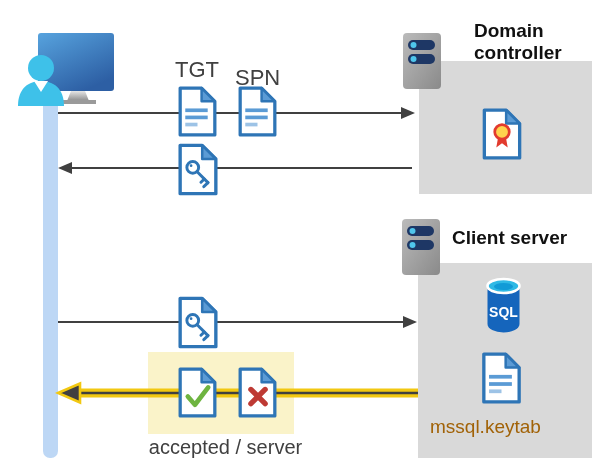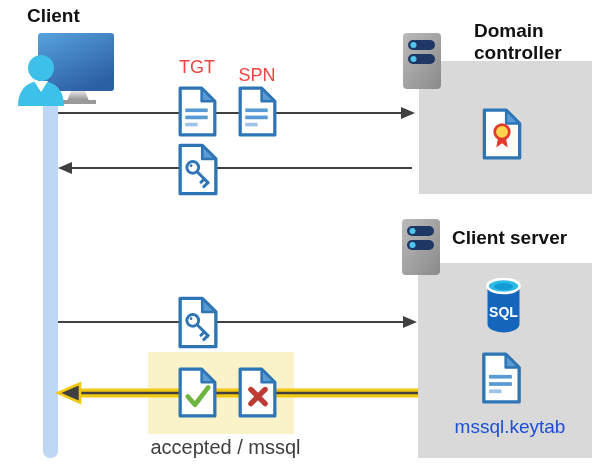--- a/index.html
+++ b/index.html
@@ -3,39 +3,38 @@
 <meta charset="utf-8">
 <style>
   html,body{margin:0;padding:0;background:#ffffff;}
   .canvas{
     position:relative;width:600px;height:468px;background:#ffffff;overflow:hidden;
     font-family:"Liberation Sans",sans-serif;
   }
   .abs{position:absolute;}
   .label{color:#1a1a1a;}
   .title{font-weight:bold;font-size:19px;line-height:22px;color:#111111;}
-  .flowlabel{font-size:18px;color:#ef4444;text-align:center;}
+  .flowlabel{font-size:22px;color:#404040;text-align:center;}
   .caption{font-size:20px;color:#404040;text-align:center;}
-  .keytab{font-size:19px;color:#1d4ed8;text-align:center;}
+  .keytab{font-size:19px;color:#a16207;text-align:left;}
   .panel{background:#D9D9D9;z-index:1;}
   .lifeline{background:#BDD7F5;border-radius:7px;z-index:2;}
   .hlbox{background:#FAF3C9;z-index:3;}
   .arrow{z-index:4;}
   .icon{z-index:5;}
   .txt{z-index:6;}
 </style>
 </head>
 <body>
 
 <div class="canvas">
 
   <div class="abs panel" style="left:419px;top:61px;width:173px;height:133px;"></div>
   <div class="abs panel" style="left:418px;top:263px;width:174px;height:195px;"></div>
 
-  <div class="abs label title txt" style="left:27px;top:5px;">Client</div>
 
   <svg class="abs icon" style="left:10px;top:28px;" width="110" height="78" viewBox="0 0 110 78">
     <defs>
       <linearGradient id="monGrad" x1="0" y1="0" x2="0.6" y2="1">
         <stop offset="0" stop-color="#57A3DE"></stop>
           <stop offset="1" stop-color="#2D5FA4"></stop>
       </linearGradient>
       <linearGradient id="standGrad" x1="0" y1="0" x2="0" y2="1">
         <stop offset="0" stop-color="#E6E6E6"></stop>
           <stop offset="1" stop-color="#8C8C8C"></stop>
@@ -167,15 +166,15 @@
   </svg>
   <svg class="abs icon" style="left:237px;top:366px;" width="41" height="53" viewBox="0 0 40 52">
     <path d="M3 3 H24 L37 16 V49 H3 Z" fill="#ffffff" stroke="#2E75B6" stroke-width="3.2" stroke-linejoin="round"></path>
     <path d="M24 3 V16 H37 Z" fill="#5B9BD5" stroke="#2E75B6" stroke-width="2.4" stroke-linejoin="round"></path>
     <g stroke="#BE3A34" stroke-width="5.2" stroke-linecap="round">
       <path d="M13.5 23 L27.5 37"></path>
       <path d="M27.5 23 L13.5 37"></path>
     </g>
   </svg>
 
-  <div class="abs caption txt" style="left:138px;top:436px;width:175px;">accepted / mssql</div>
+  <div class="abs caption txt" style="left:138px;top:436px;width:175px;">accepted / server</div>
 
 </div>
 
 </body></html>

